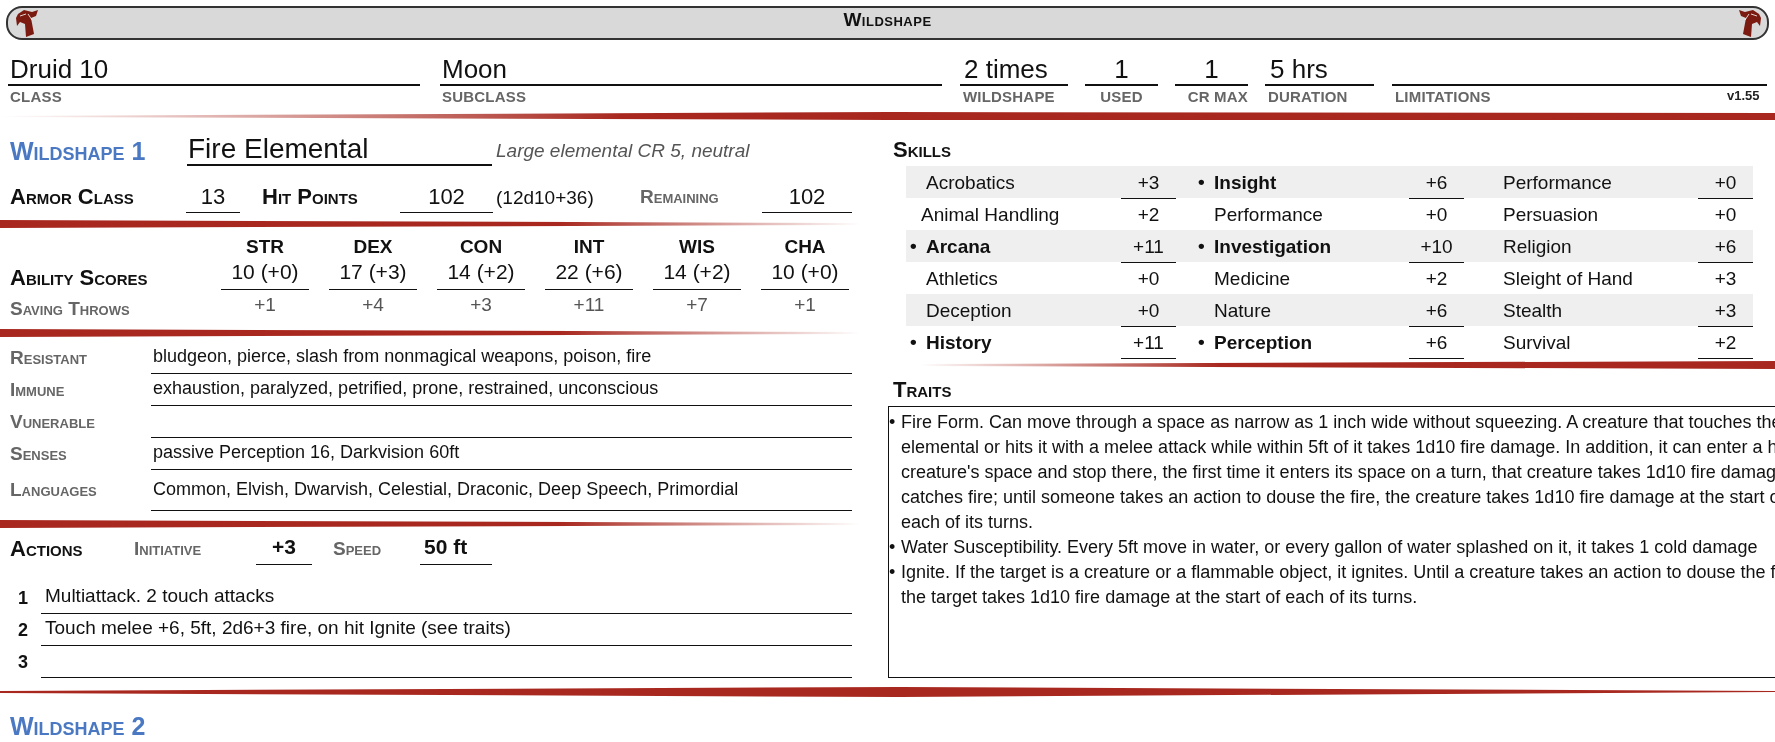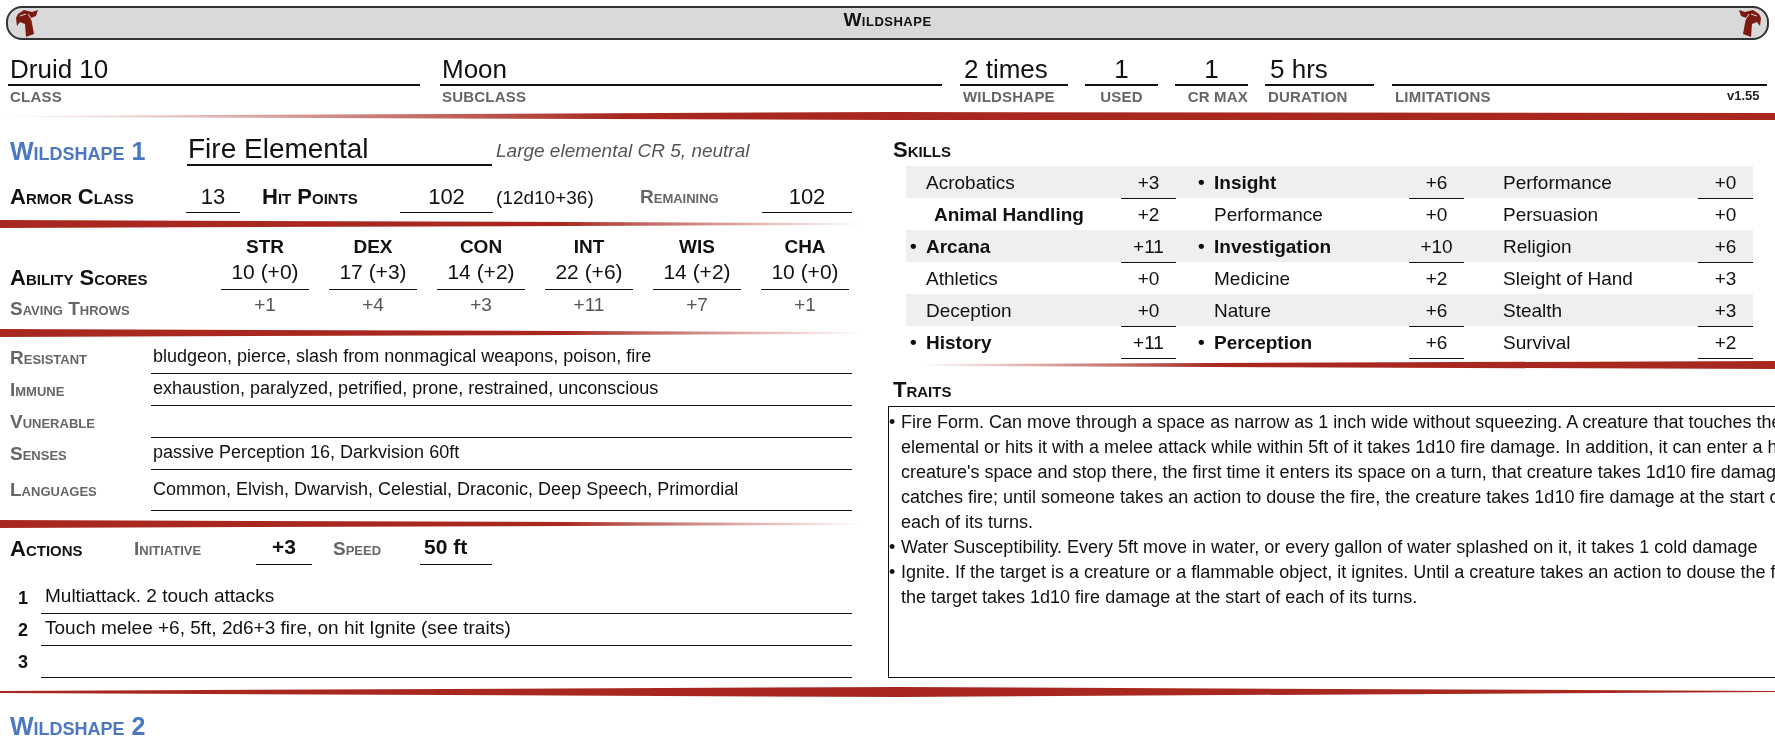--- a/index.html
+++ b/index.html
@@ -247,21 +247,21 @@
   <div class="skill-row shade">
     <span class="sk-name" style="left:20px;">Acrobatics</span>
     <span class="sk-val" style="left:215px;width:55px;">+3</span>
     <span class="sk-dot" style="left:292px;">•</span>
     <span class="sk-name prof" style="left:308px;">Insight</span>
     <span class="sk-val" style="left:503px;width:55px;">+6</span>
     <span class="sk-name" style="left:597px;">Performance</span>
     <span class="sk-val" style="left:792px;width:55px;">+0</span>
   </div>
   <div class="skill-row">
-    <span class="sk-name" style="left:28px;font-weight:bold;">Animal Handling</span>
+    <span class="sk-name" style="left:15px;">Animal Handling</span>
     <span class="sk-val" style="left:215px;width:55px;">+2</span>
     <span class="sk-name" style="left:308px;">Performance</span>
     <span class="sk-val" style="left:503px;width:55px;">+0</span>
     <span class="sk-name" style="left:597px;">Persuasion</span>
     <span class="sk-val" style="left:792px;width:55px;">+0</span>
   </div>
   <div class="skill-row shade">
     <span class="sk-dot" style="left:4px;">•</span>
     <span class="sk-name prof" style="left:20px;">Arcana</span>
     <span class="sk-val" style="left:215px;width:55px;">+11</span>

